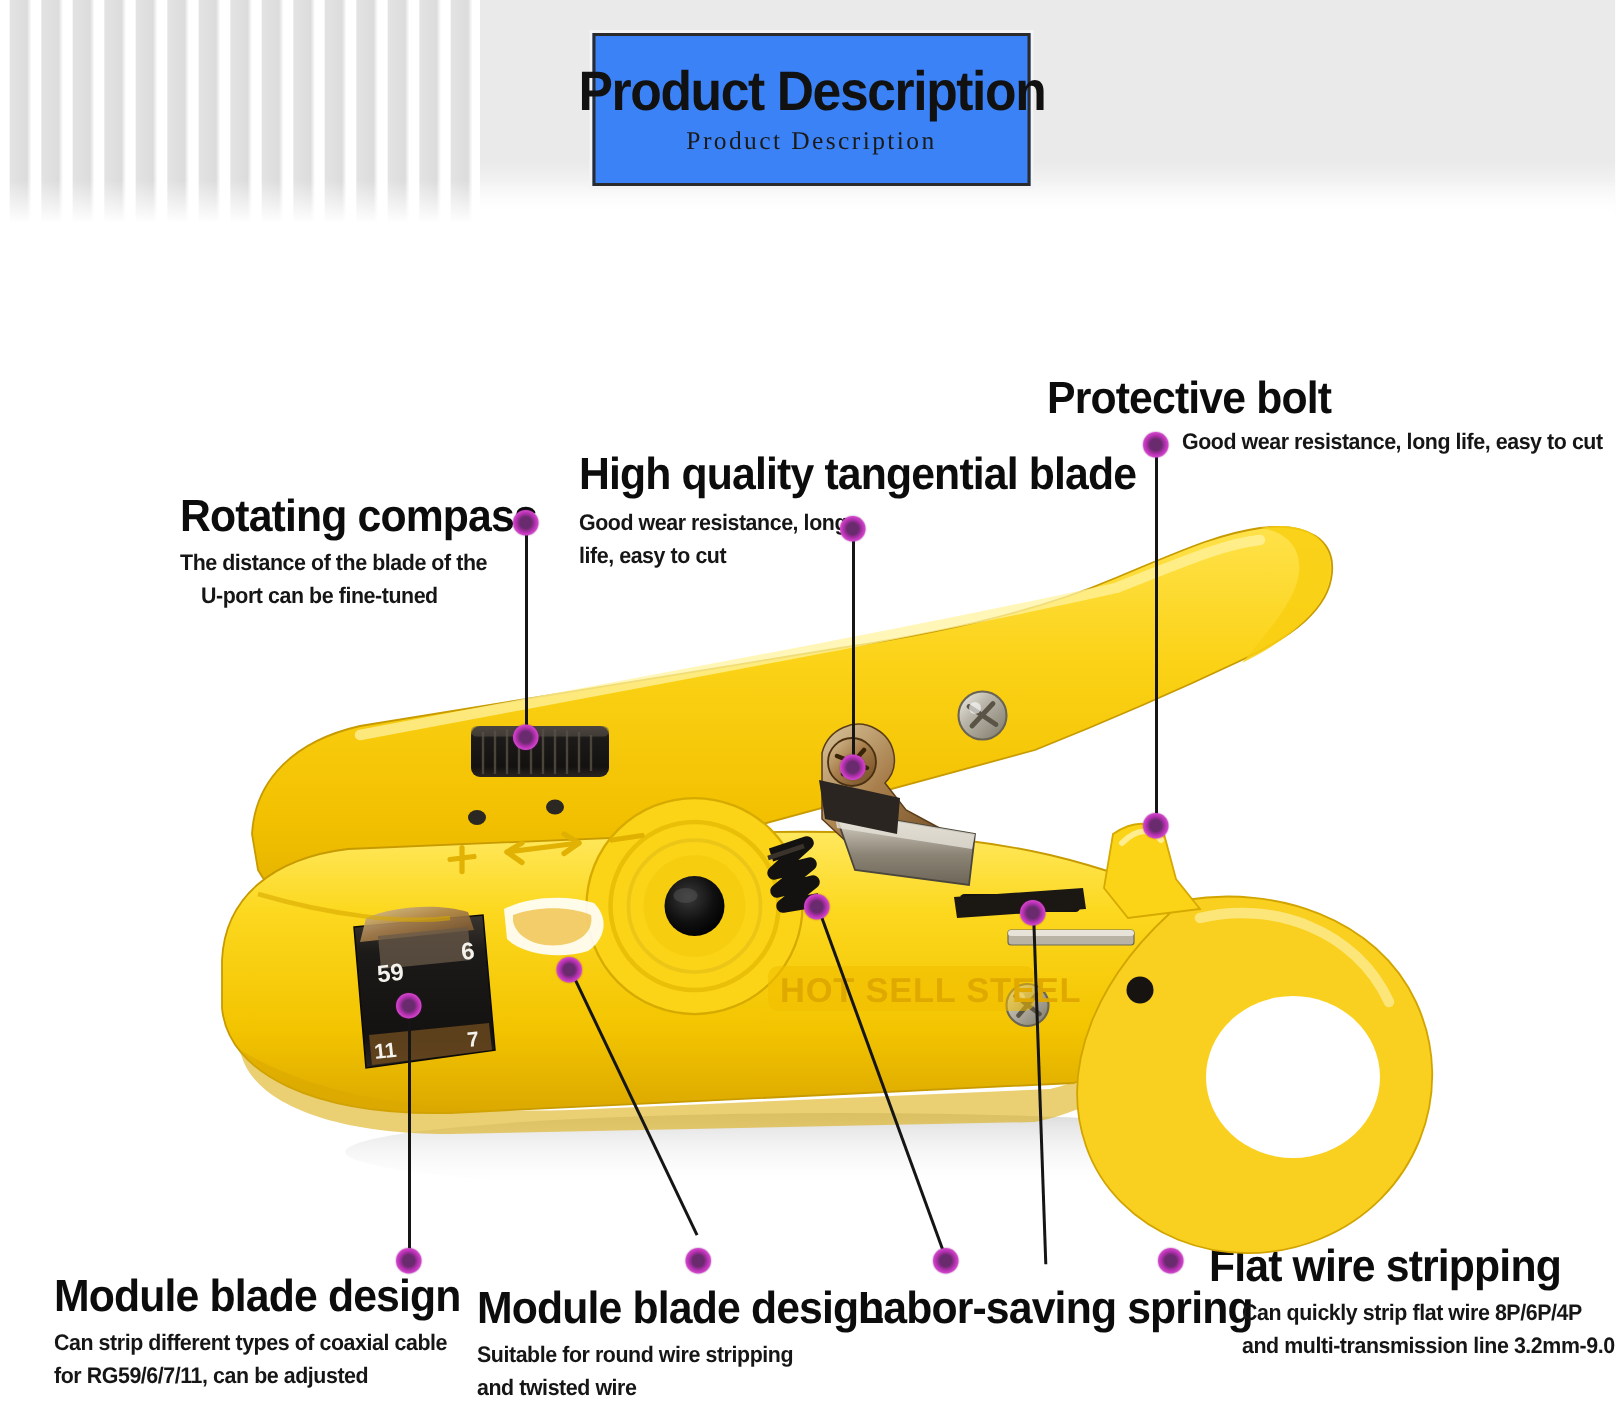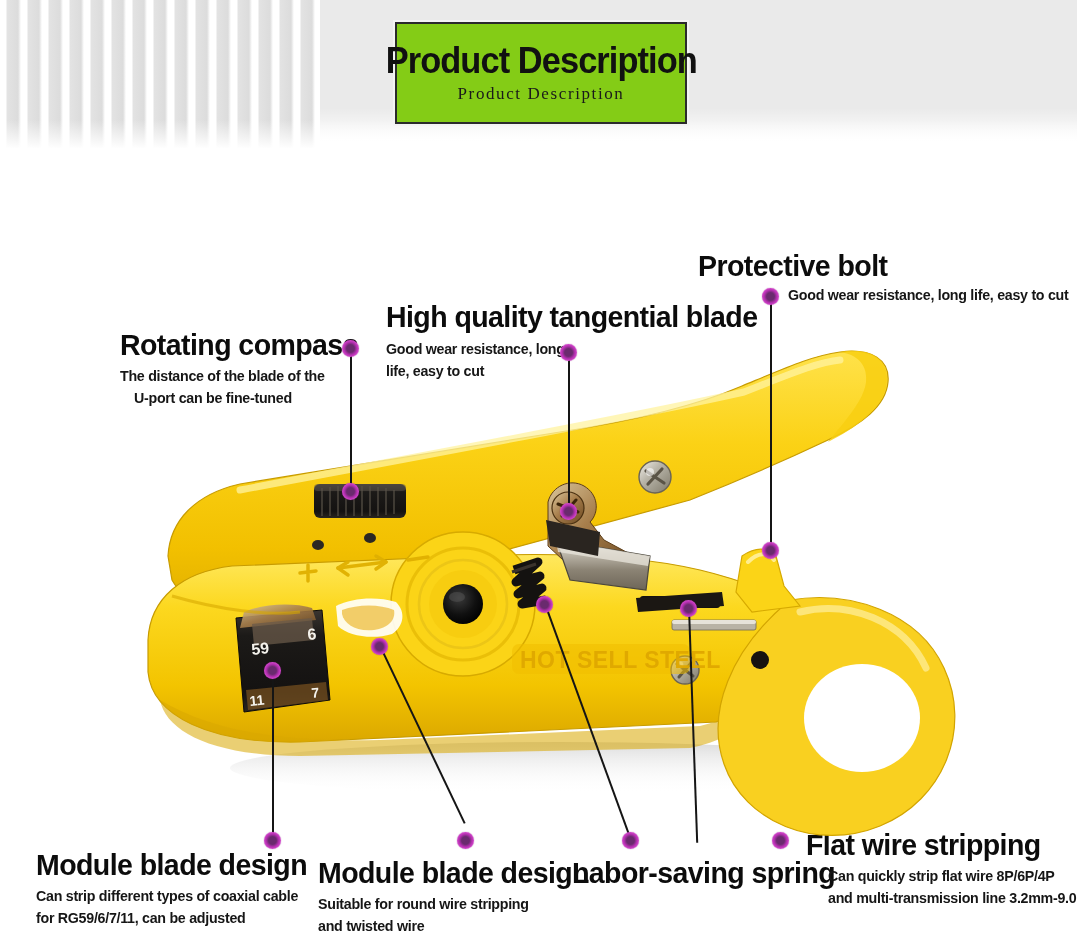--- a/index.html
+++ b/index.html
@@ -61,21 +61,21 @@
     background: linear-gradient(to bottom, rgba(234,234,234,0) 0%, #ffffff 80%);
   }
 
   
   .title-plaque {
     position: absolute;
     left: 395px;
     top: 22px;
     width: 288px;
     height: 98px;
-    background: #84cc16;
+    background: #3b82f6;
     border: 2px solid #2b2b2b;
     box-shadow: 0 0 0 2px #f4f4f4;
     display: flex;
     flex-direction: column;
     align-items: center;
     justify-content: center;
   }
   .title-main {
     font-family: "Liberation Sans", sans-serif;
     font-weight: bold;

